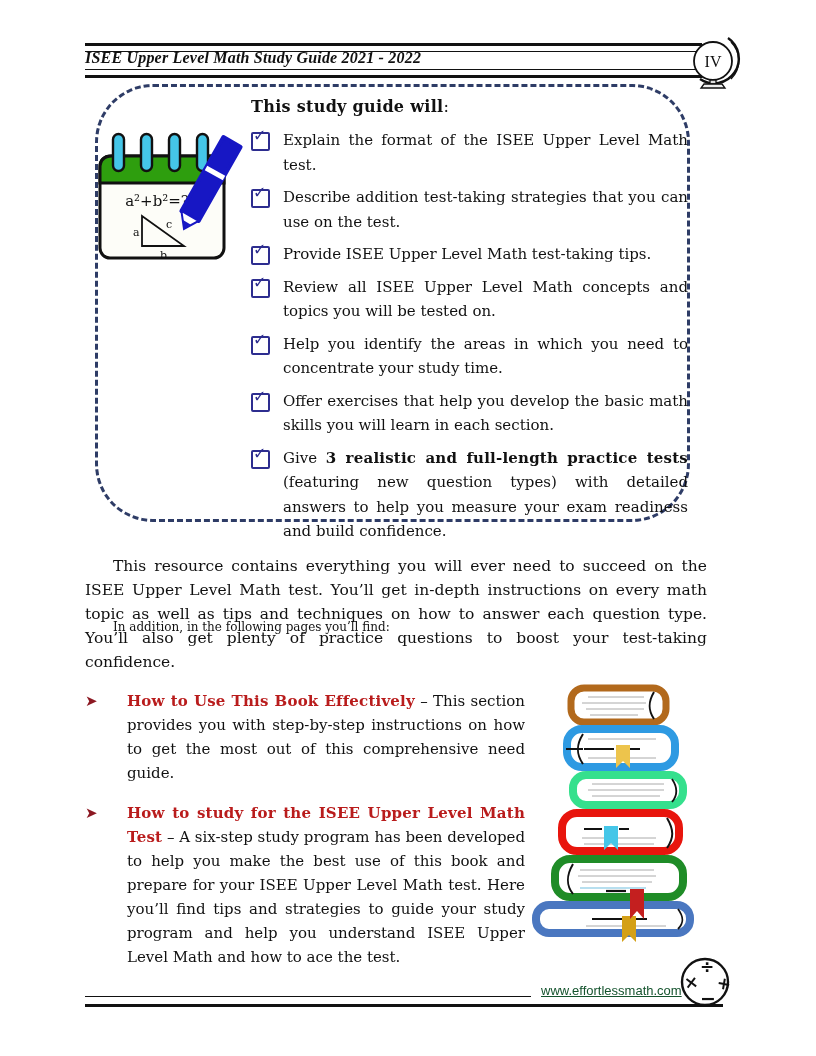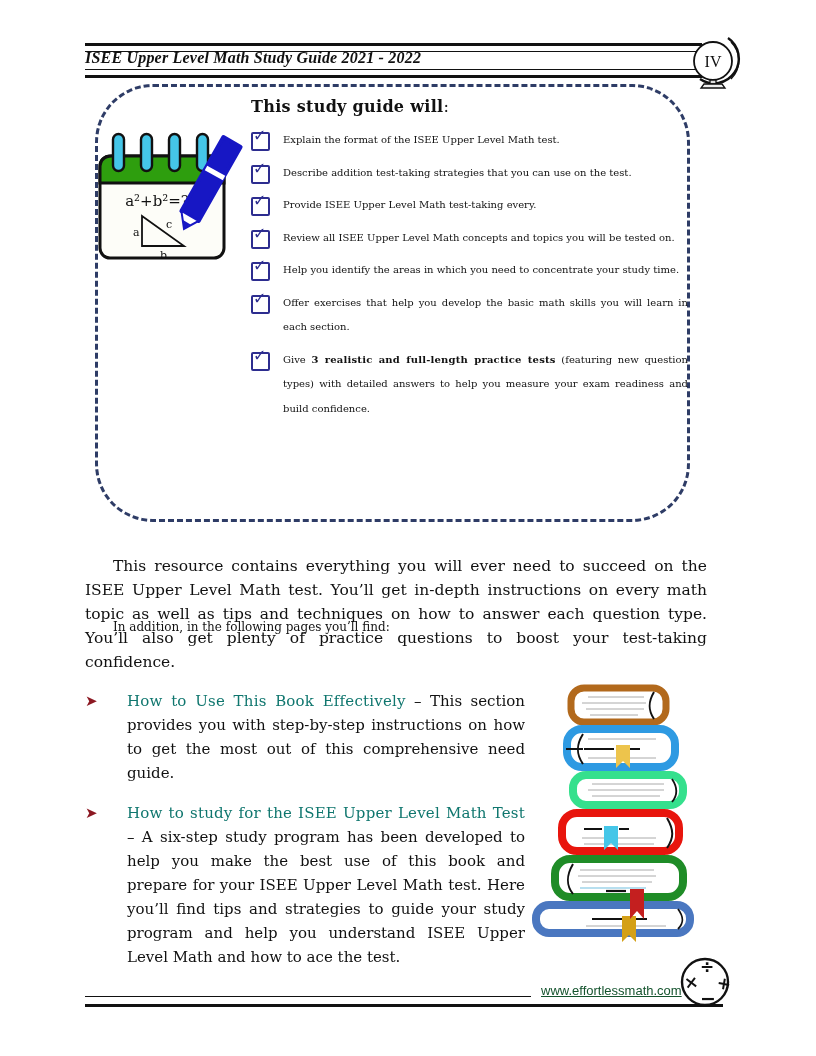--- a/index.html
+++ b/index.html
@@ -28,39 +28,39 @@
   .checklist{position:absolute;left:251px;top:128px;width:437px;}
   .check-item{display:flex;margin-bottom:8px;}
   .checkbox{
     flex:0 0 15px;width:15px;height:15px;margin:4px 13px 0 0;
     border:2px solid #2d2d8f;border-radius:2px;position:relative;background:#fff;
   }
   .checkmark{
     position:absolute;top:-8px;left:0px;
     font-family:"DejaVu Sans", sans-serif;font-weight:bold;font-size:16px;color:#2d2d8f;
   }
-  .check-text{flex:1;font-size:10px;line-height:24.5px;text-align:justify;}
+  .check-text{flex:1;font-size:15px;line-height:24.5px;text-align:justify;}
   .check-text b{letter-spacing:.2px;}
   
   .para{
     position:absolute;left:85px;top:554px;width:622px;
     font-size:15.5px;line-height:24px;text-align:justify;text-indent:28px;
   }
   .intro-line{
     position:absolute;left:85px;top:620px;width:622px;
     font-size:12px;text-indent:28px;
   }
   .bullets{position:absolute;left:85px;top:689px;width:440px;}
   .bullet{display:flex;margin-bottom:16px;}
   .bullet-arrow{
     flex:0 0 42px;font-family:"DejaVu Sans", sans-serif;
     font-size:15px;line-height:24px;color:#8c1822;
   }
   .bullet-body{flex:1;font-size:15px;line-height:24px;text-align:justify;}
-  .bullet-title{font-weight:normal;color:#0f766e;letter-spacing:.2px;}
+  .bullet-title{font-weight:bold;color:#b91c1c;letter-spacing:.2px;}
   .books{position:absolute;left:526px;top:679px;}
   
   .footer-line-thin{position:absolute;left:85px;top:996px;width:446px;border-top:1.5px solid #111;}
   .footer-line-thick{position:absolute;left:85px;top:1004px;width:638px;border-top:3px solid #111;}
   .website{
     position:absolute;left:541px;top:983px;
     font-family:"Liberation Sans", sans-serif;font-size:13px;
     color:#14532d;text-decoration:underline;cursor:pointer;
   }
   .math-badge{position:absolute;left:672px;top:956px;}
@@ -120,21 +120,21 @@
     <div class="check-item">
       <span class="checkbox">
         <span class="checkmark">✓</span>
       </span>
       <span class="check-text"><span>Describe addition test-taking strategies that you can use on the test.</span></span>
     </div>
     <div class="check-item">
       <span class="checkbox">
         <span class="checkmark">✓</span>
       </span>
-      <span class="check-text"><span>Provide ISEE Upper Level Math test-taking every.</span></span>
+      <span class="check-text"><span>Provide ISEE Upper Level Math test-taking tips.</span></span>
     </div>
     <div class="check-item">
       <span class="checkbox">
         <span class="checkmark">✓</span>
       </span>
       <span class="check-text"><span>Review all ISEE Upper Level Math concepts and topics you will be tested on.</span></span>
     </div>
     <div class="check-item">
       <span class="checkbox">
         <span class="checkmark">✓</span>

